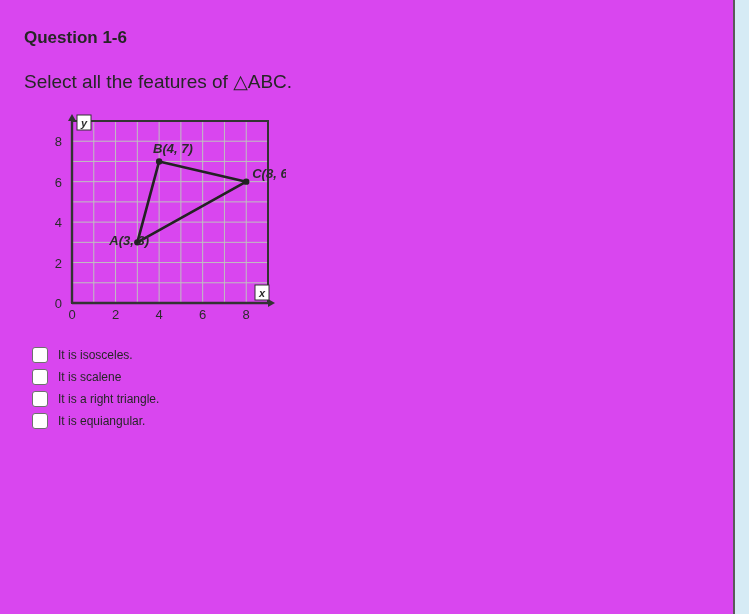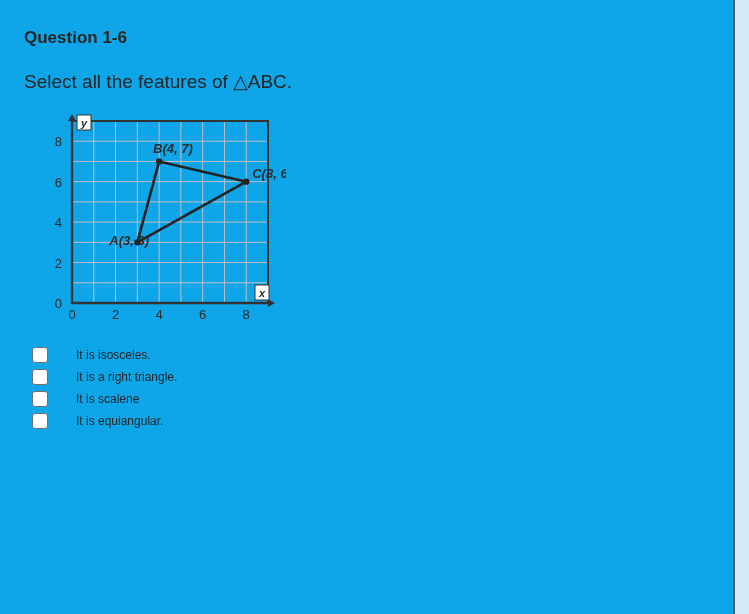--- a/index.html
+++ b/index.html
@@ -4,21 +4,21 @@
 <style>
   html, body {
     margin: 0;
     padding: 0;
     width: 749px;
     height: 614px;
     background: #d6ebf5;
     font-family: Arial, Helvetica, sans-serif;
   }
   .page {
-    background: #0ea5e9;
+    background: #d946ef;
     margin: 0 10px 0 0;
     width: 735px;
     height: 614px;
     padding: 20px 24px;
     box-sizing: border-box;
     border-right: 2px solid #5a5a5a;
   }
   .q-title {
     font-size: 17px;
     font-weight: bold;
@@ -39,21 +39,21 @@
   svg text {
     font-family: Arial, Helvetica, sans-serif;
     fill: #2b2b2b;
   }
   .options {
     margin: 20px 0 0 8px;
   }
   .opt-row {
     display: flex;
     align-items: center;
-    gap: 28px;
+    gap: 10px;
     margin: 6px 0;
     cursor: pointer;
   }
   .chk {
     width: 14px;
     height: 14px;
     border: 1px solid #6f6f6f;
     border-radius: 3px;
     background: #fff;
     flex: 0 0 auto;
@@ -125,25 +125,25 @@
       </svg>
   </div>
 
   <div class="options" id="options">
       <label class="opt-row">
         <span class="chk"></span>
         <span class="opt-label">It is isosceles.</span>
       </label>
       <label class="opt-row">
         <span class="chk"></span>
-        <span class="opt-label">It is a right triangle.</span>
+        <span class="opt-label">It is scalene</span>
       </label>
       <label class="opt-row">
         <span class="chk"></span>
-        <span class="opt-label">It is scalene</span>
+        <span class="opt-label">It is a right triangle.</span>
       </label>
       <label class="opt-row">
         <span class="chk"></span>
         <span class="opt-label">It is equiangular.</span>
       </label>
     </div>
 
 </div>
 
 </body></html>

